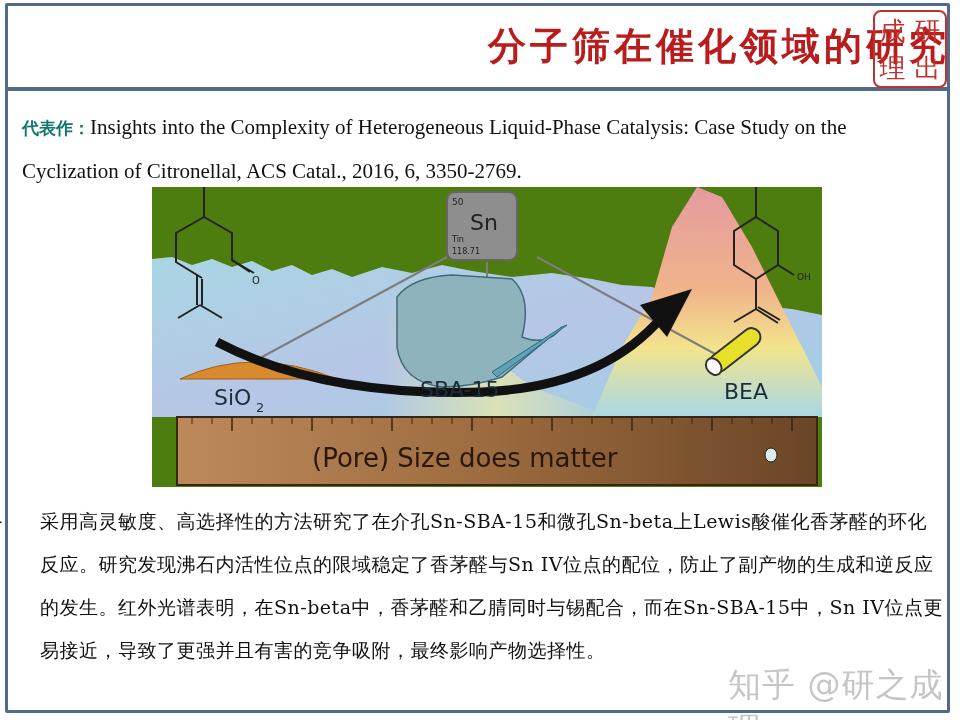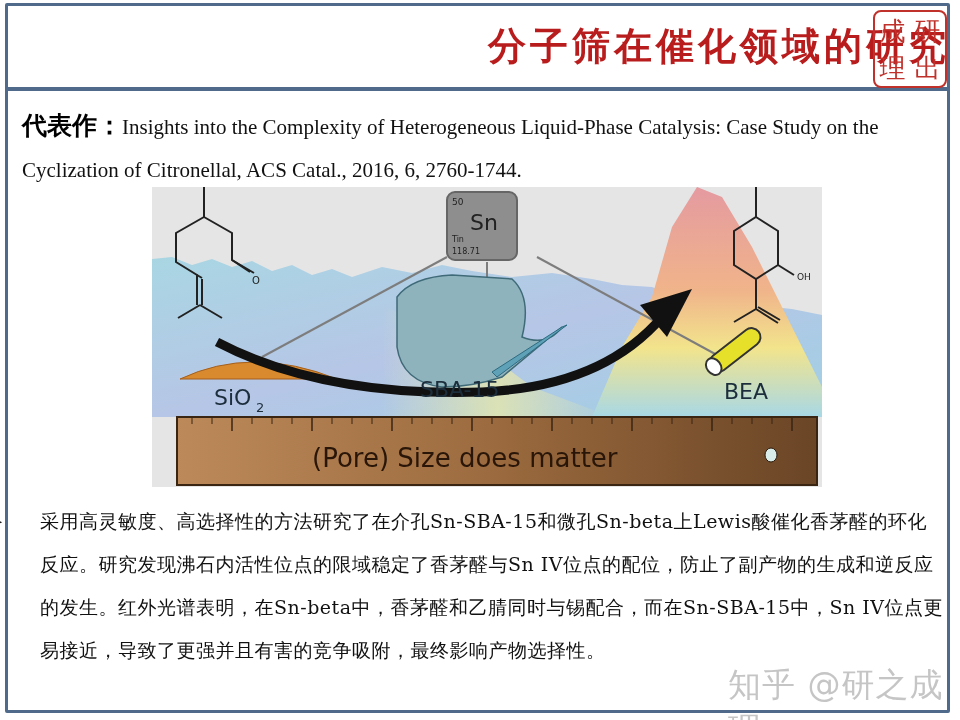--- a/index.html
+++ b/index.html
@@ -13,23 +13,23 @@
            font-family: "DejaVu Serif", serif; font-size: 38px; font-weight: bold;
            letter-spacing: 4px; color: #b91c1c; }
   .seal { position: absolute; left: 873px; top: 10px; width: 74px; height: 78px;
           border: 2px solid #c0312b; border-radius: 8px; box-sizing: border-box;
           display: grid; grid-template-columns: 1fr 1fr; grid-template-rows: 1fr 1fr;
           color: #c0312b; font-size: 26px; line-height: 1; text-align: center;
           font-family: "DejaVu Sans", sans-serif; align-items: center; }
   .seal span { display: block; }
   .ref { position: absolute; left: 22px; top: 106px; width: 918px;
          font-family: "Liberation Serif", serif; font-size: 21px; line-height: 43px; color: #111; }
-  .ref .label { color: #000000; font-weight: bold; font-family: Liberation Mono, monospace; font-size: 25px; }
+  .ref .label { color: #0f766e; font-weight: bold; font-family: Liberation Sans, sans-serif; font-size: 17px; }
   .figure { position: absolute; left: 152px; top: 187px; width: 670px; height: 300px;
-            background: #e5e5e5; overflow: hidden; }
+            background: #4d7c0f; overflow: hidden; }
   .figure svg { display: block; }
   .bullet-block { position: absolute; left: 10px; top: 500px; width: 935px;
                   font-family: "DejaVu Serif", serif; font-size: 19px; line-height: 43px; color: #111; }
   .bullet-block .arrow { display: inline-block; width: 26px; font-size: 18px; }
   .bullet-block .para { padding-left: 30px; text-indent: -26px; margin: 0; letter-spacing: 0.5px; }
   .watermark { position: absolute; left: 728px; top: 663px; font-family: "DejaVu Sans", sans-serif;
                font-size: 33px; color: rgba(150,150,150,0.55); letter-spacing: 1px; }
 </style>
 </head>
 <body>
@@ -40,21 +40,21 @@
 </div>
 
 <div class="seal">
   <span>成</span>
   <span>研</span>
   <span>理</span>
   <span>出</span>
 </div>
 
 <div class="ref">
-  <span class="label">代表作：</span><span>Insights into the Complexity of Heterogeneous Liquid-Phase Catalysis: Case Study on the Cyclization of Citronellal, ACS Catal., 2016, 6, 2760-1744.</span>
+  <span class="label">代表作：</span><span>Insights into the Complexity of Heterogeneous Liquid-Phase Catalysis: Case Study on the Cyclization of Citronellal, ACS Catal., 2016, 6, 3350-2769.</span>
 </div>
 
 <div class="figure">
   <svg width="670" height="300" viewBox="0 0 670 300" xmlns="http://www.w3.org/2000/svg">
     <defs>
       <linearGradient id="water" x1="0" y1="0" x2="1" y2="1">
         <stop offset="0" stop-color="#a9d6e3"></stop>
         <stop offset="0.5" stop-color="#b6c6e6"></stop>
         <stop offset="1" stop-color="#9fd0e4"></stop>
       </linearGradient>

